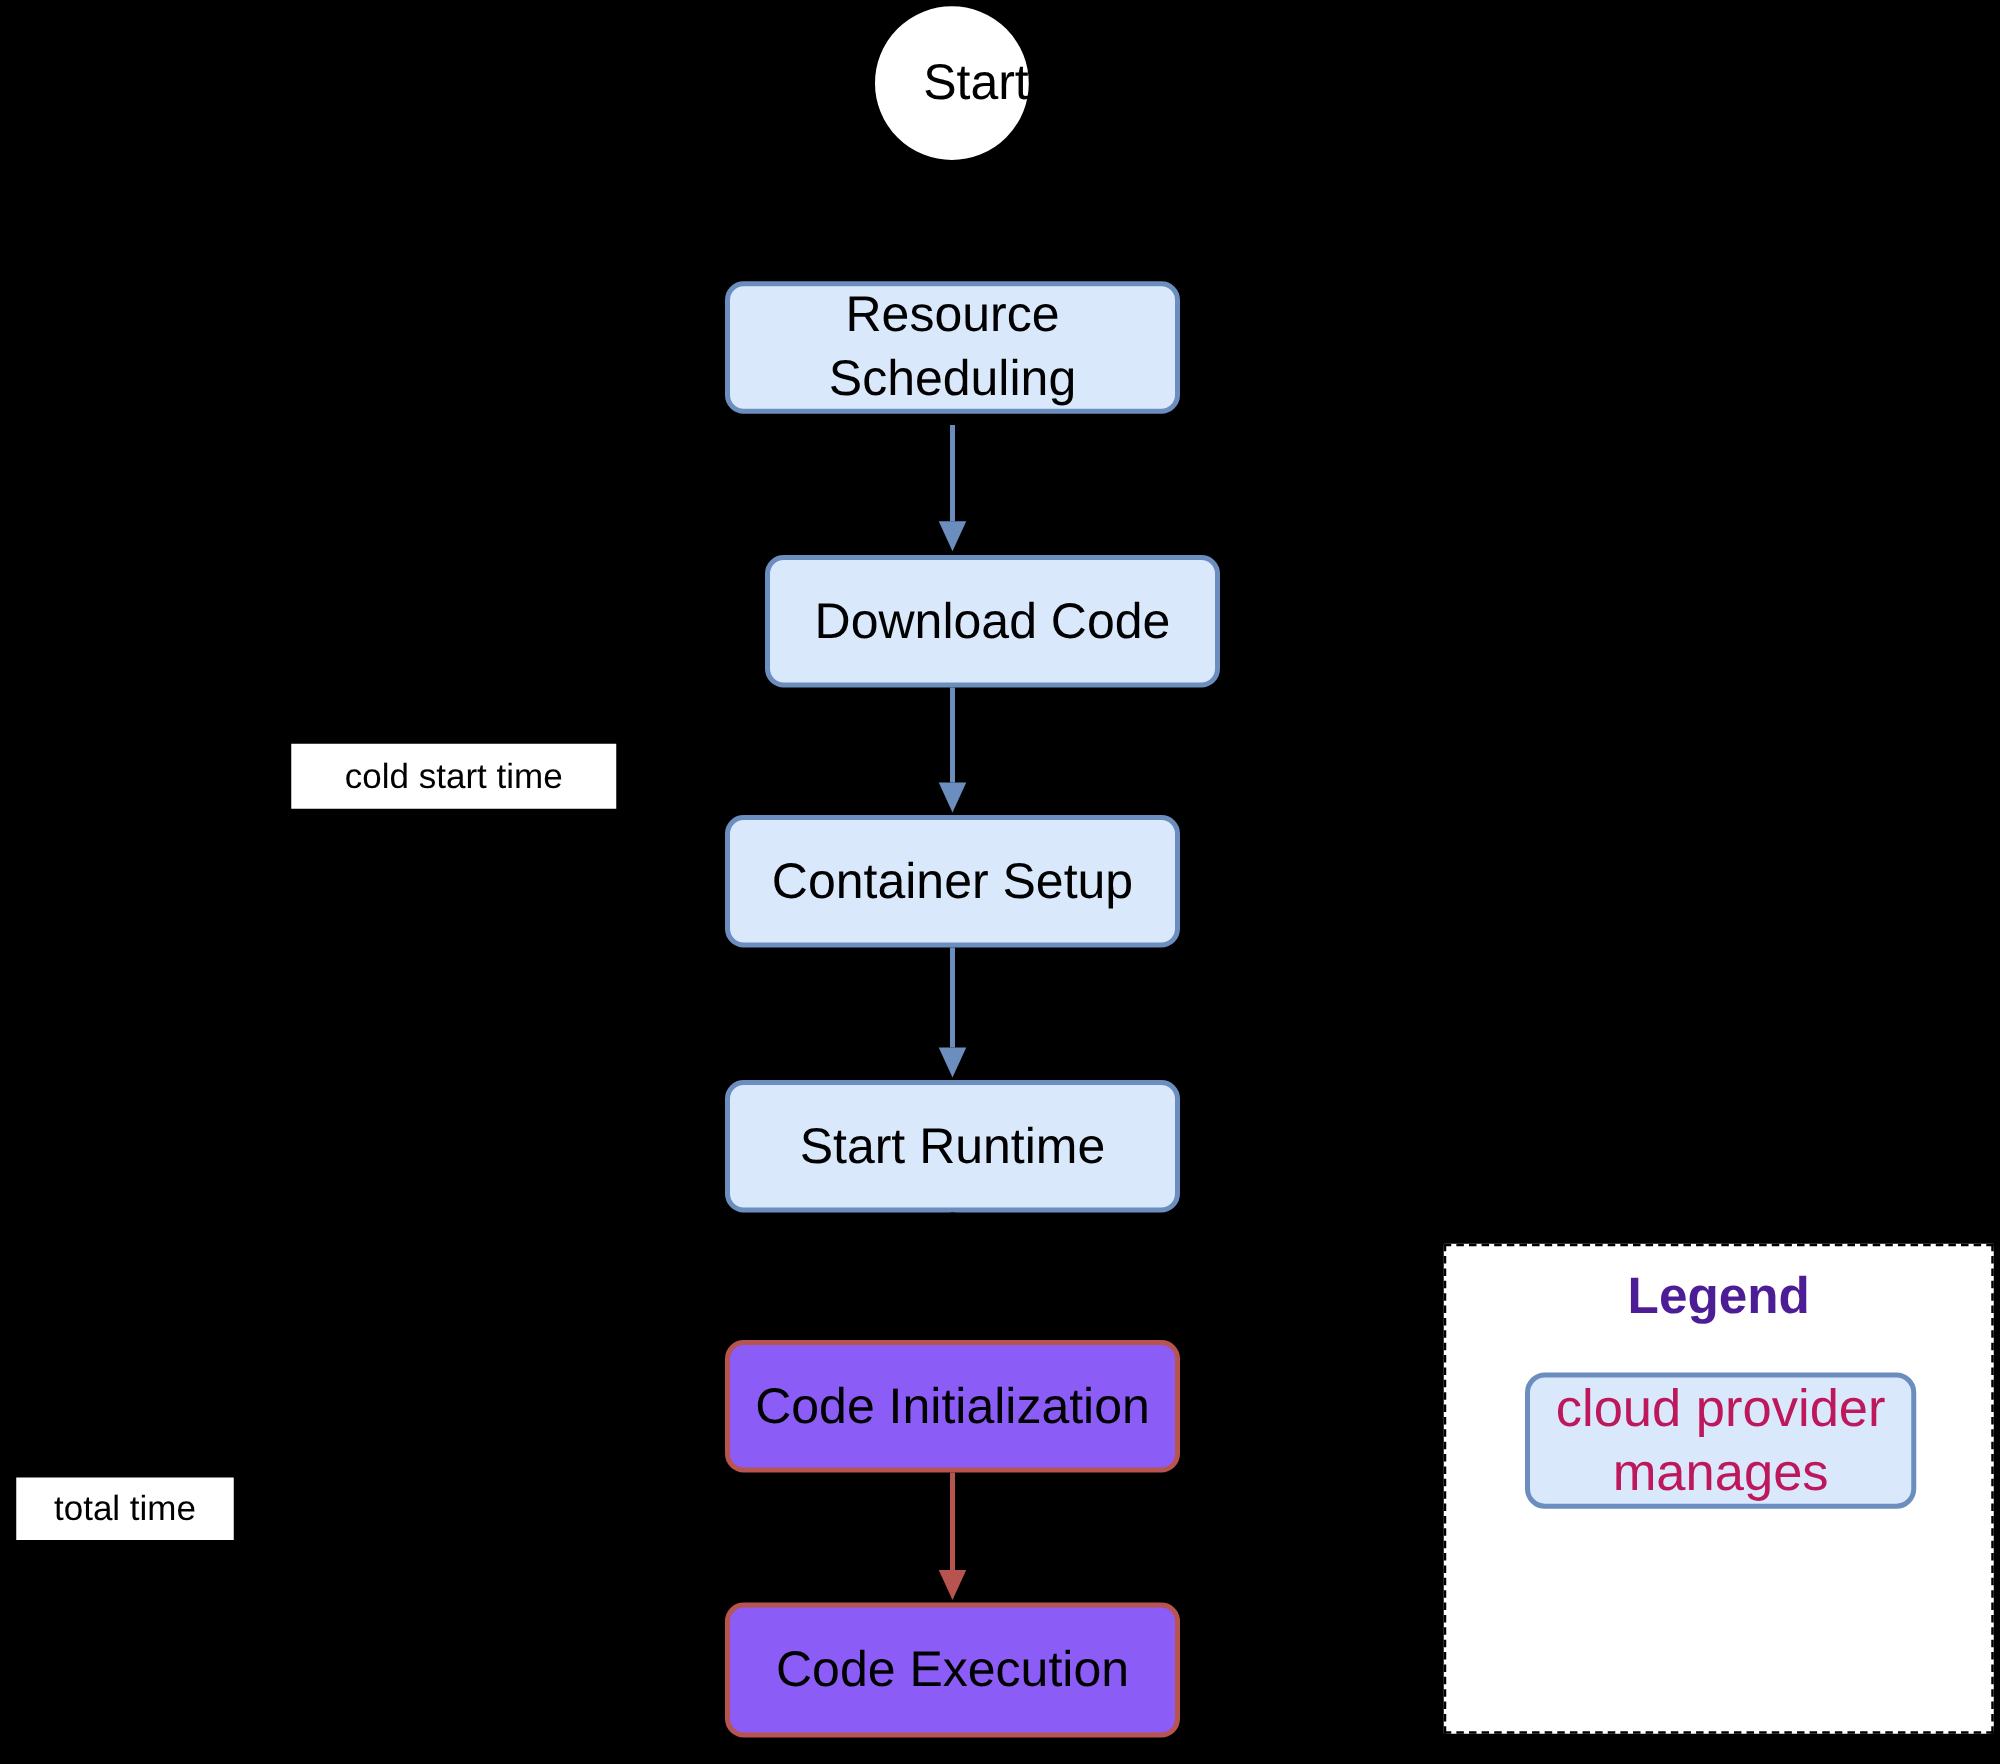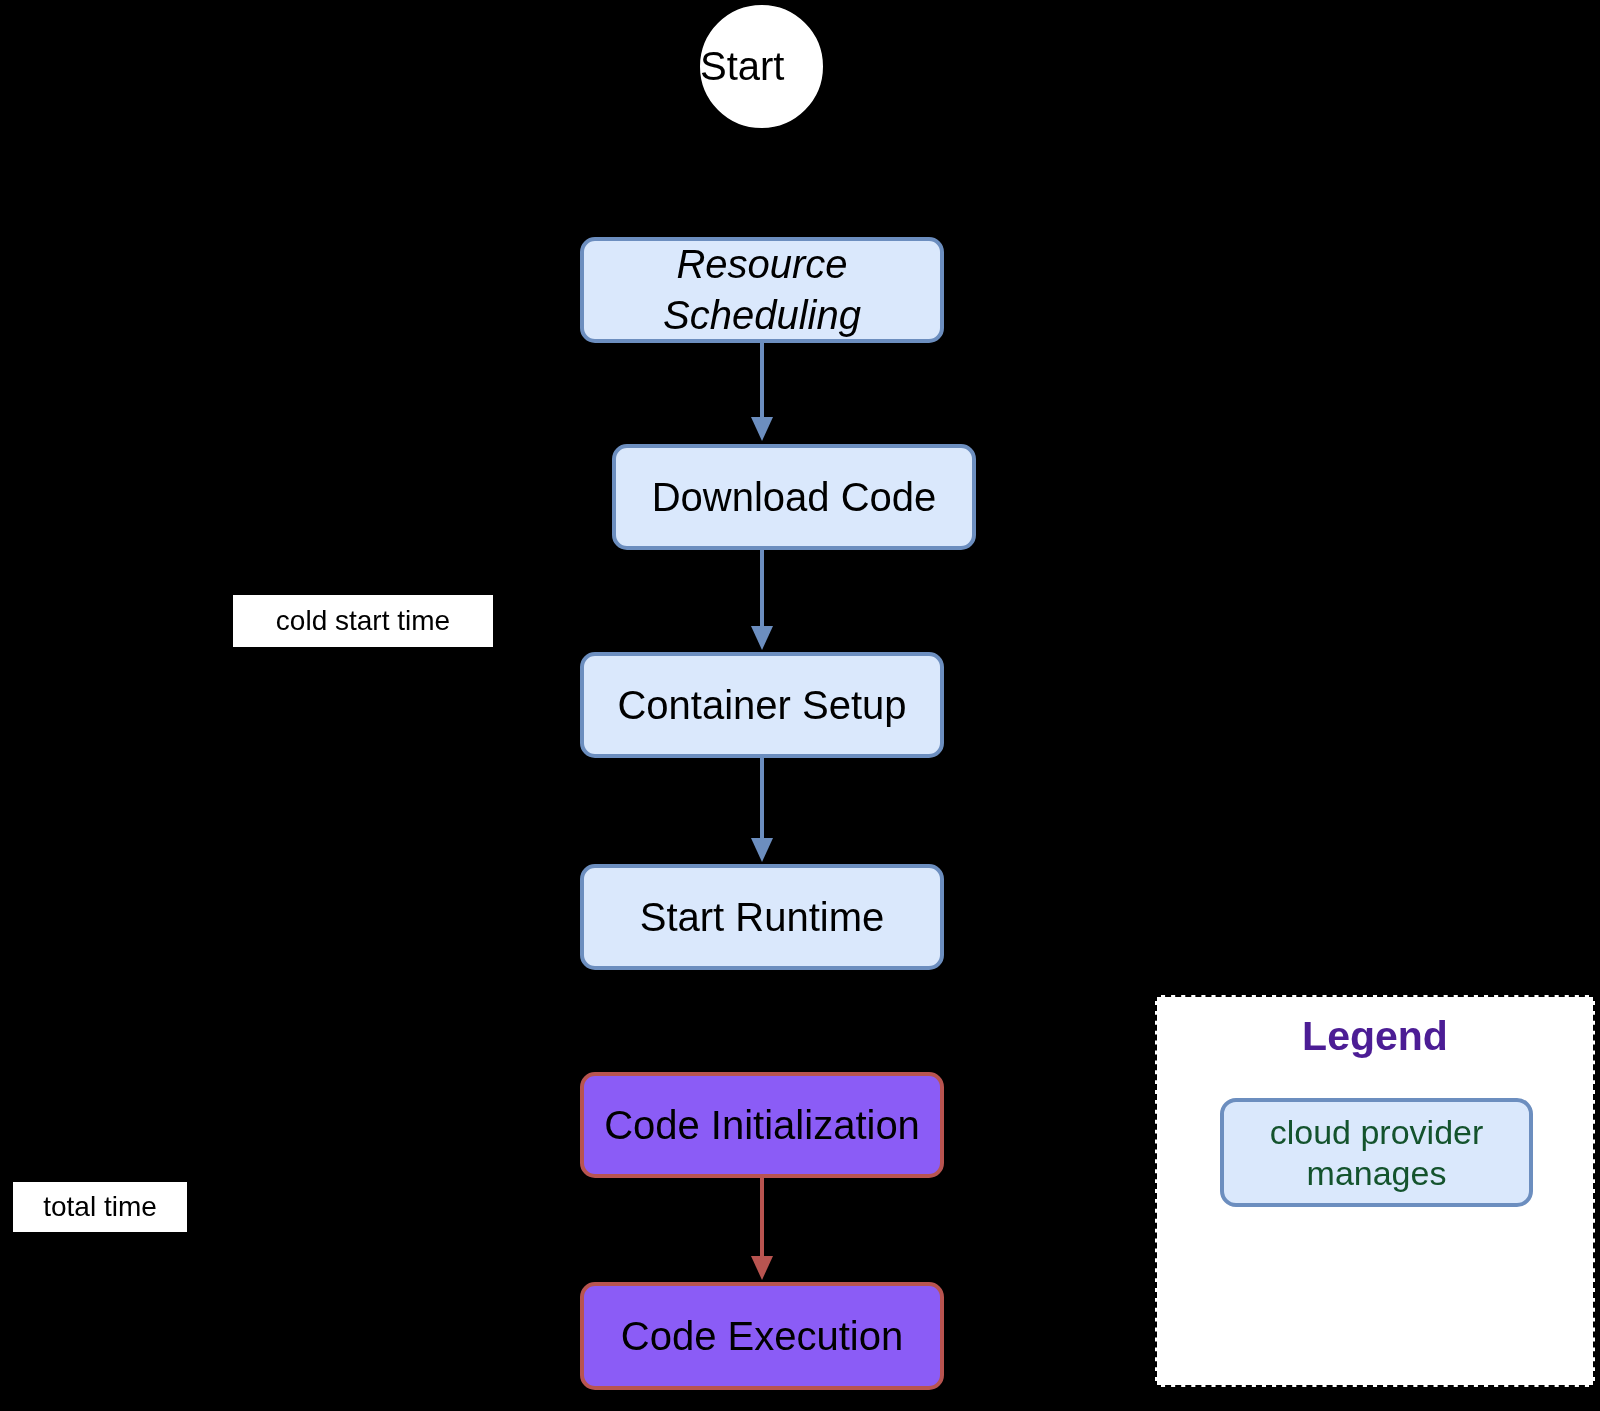--- a/index.html
+++ b/index.html
@@ -19,21 +19,21 @@
     font-size:40px;line-height:1.27;color:#000;
     border-radius:15px;
     border:4px solid;
   }
   .node.blue{background:#dae8fc;border-color:#6c8ebf;}
   .node.red{background:#8b5cf6;border-color:#b85450;justify-content:center;}
   
   .start-circle{
     position:absolute;left:698px;top:3px;width:123px;height:123px;
     background:#fff;border:2px solid #000;border-radius:50%;
-    display:flex;align-items:center;justify-content:flex-start;
+    display:flex;align-items:center;justify-content:flex-end;
     font-size:40px;color:#000;
   }
   
   .aline{position:absolute;left:760px;width:4px;}
   .ahead{position:absolute;left:751px;width:0;height:0;
          border-left:11px solid transparent;border-right:11px solid transparent;}
   .blue-a{background:#6c8ebf;}
   .blue-h{border-top:24px solid #6c8ebf;}
   .red-a{background:#b85450;}
   .red-h{border-top:24px solid #b85450;}
@@ -51,39 +51,39 @@
     position:absolute;left:1155px;top:995px;width:436px;height:388px;
     background:#fff;border:2px dashed #000;
   }
   .legend-title{
     position:absolute;top:16px;left:0;width:100%;
     text-align:center;font-size:41px;font-weight:bold;color:#4c1d95;
   }
   .legend-chip{
     position:absolute;left:63px;width:305px;
     display:flex;align-items:center;justify-content:center;text-align:center;
-    font-size:34px;line-height:1.2;color:#14532d;
+    font-size:42px;line-height:1.2;color:#be185d;
     border-radius:16px;border:4px solid;
   }
   .chip-blue{top:101px;height:101px;background:#dae8fc;border-color:#6c8ebf;}
   .chip-red{top:235px;height:97px;background:#f8cecc;border-color:#b85450;}
 </style>
 </head>
 <body>
 
 <div id="canvas">
 
   <div class="start-circle">
     <span>Start</span>
   </div>
 
   <div class="aline black-a" style="top:130px;height:92px;"></div>
   <div class="ahead black-h" style="top:222px;"></div>
 
-  <div class="node blue" style="top:237px;height:98px;font-style:italic;">
+  <div class="node blue" style="top:225px;height:98px;">
     <span>Resource Scheduling</span>
   </div>
 
   <div class="aline blue-a" style="top:340px;height:77px;"></div>
   <div class="ahead blue-h" style="top:417px;"></div>
 
   <div class="node blue" style="top:444px;height:98px;margin-left:32px;">
     <span>Download Code</span>
   </div>
 

